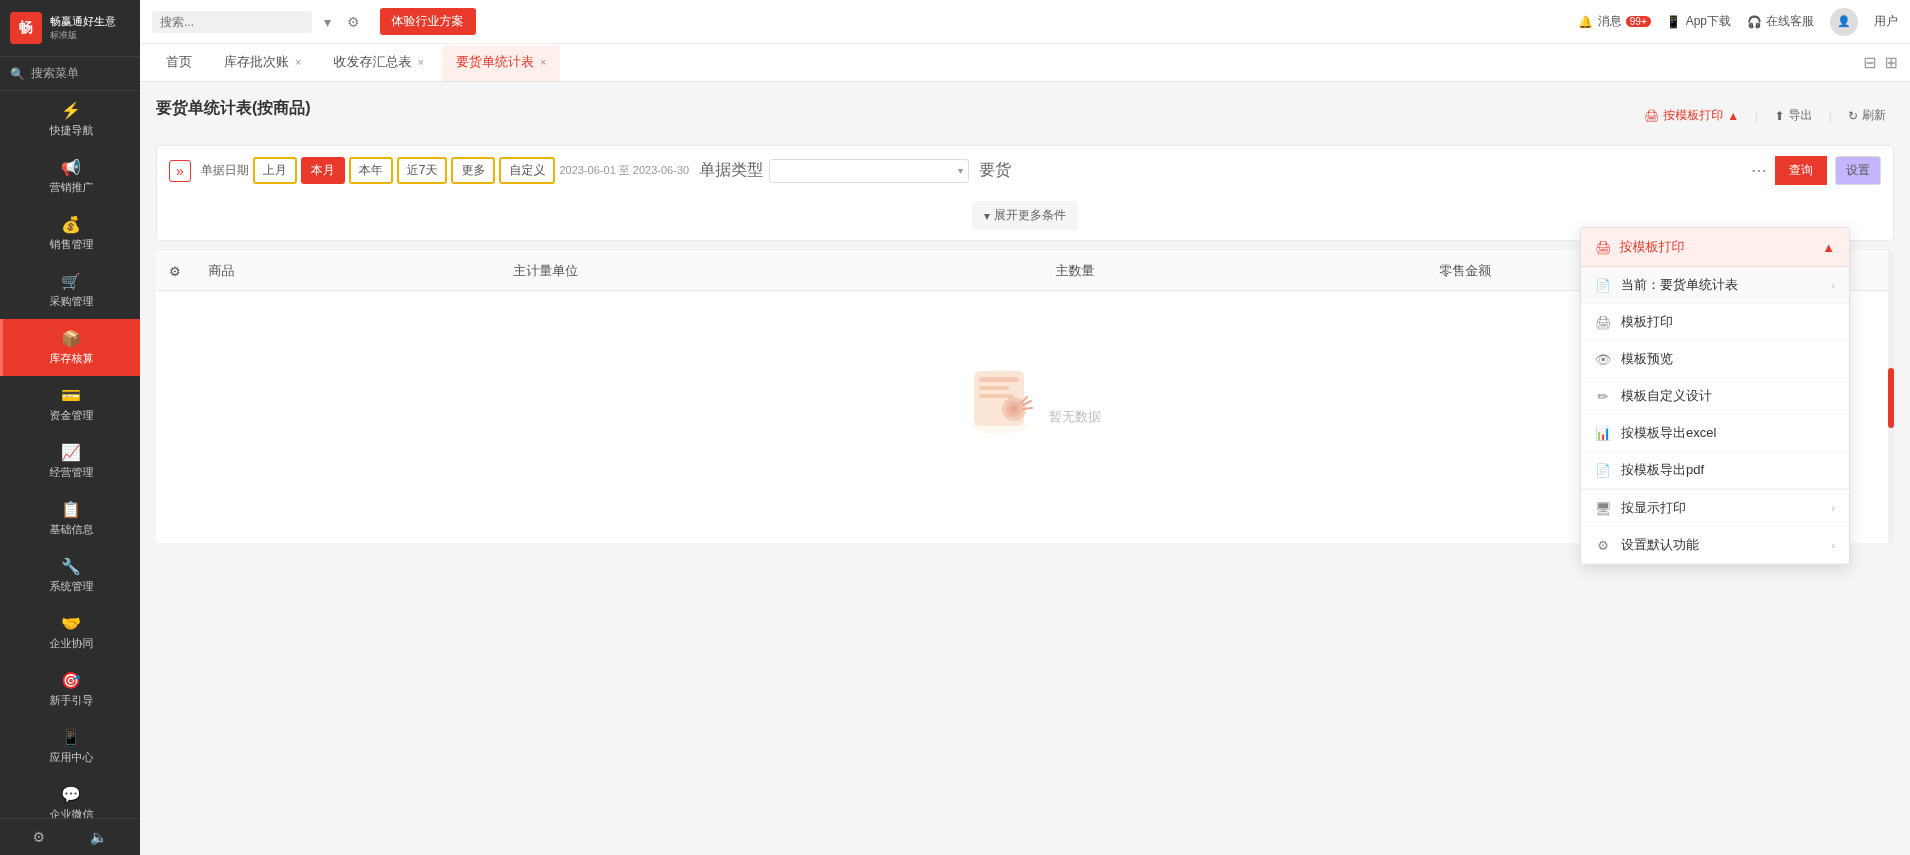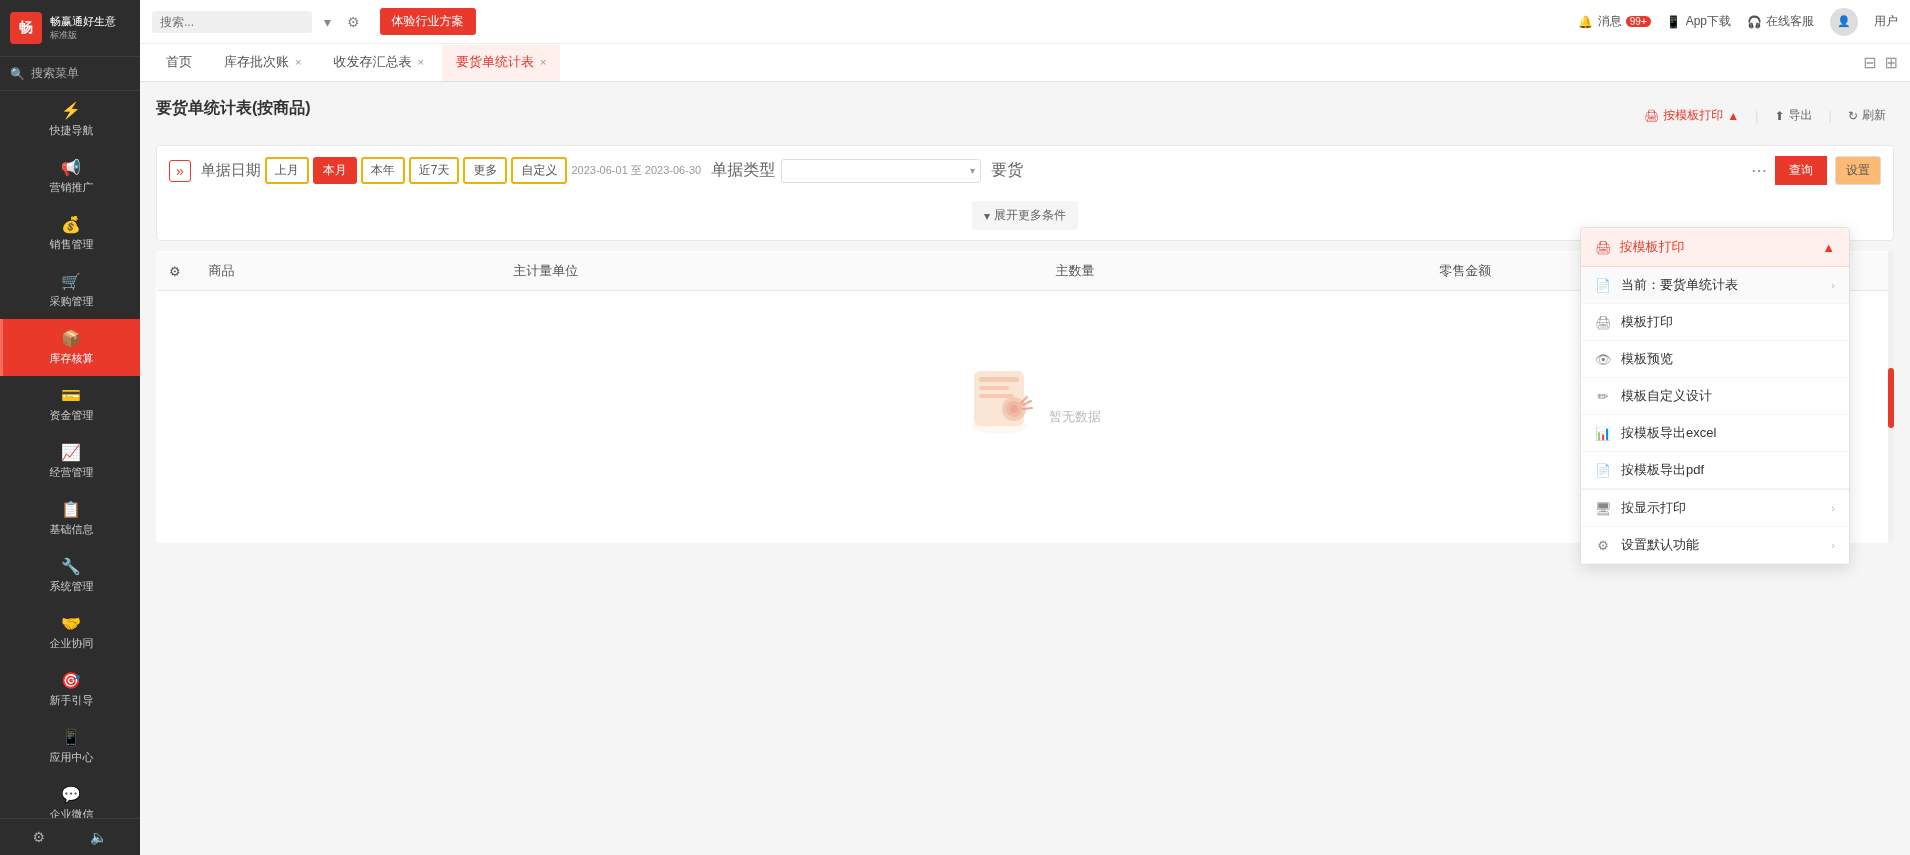--- a/index.html
+++ b/index.html
@@ -210,21 +210,21 @@
       cursor: pointer;
       font-size: 12px;
       padding: 6px 12px;
       background: #f5f5f5;
       border-radius: 3px;
       margin: 8px auto 0;
       width: fit-content;
     }
 
     .date-group { display: flex; align-items: center; gap: 4px; }
-    .date-label { color: #666; font-size: 15px; }
+    .date-label { color: #666; font-size: 12px; }
     .date-btn {
       padding: 3px 8px;
       border: 2px solid #eab308;
       border-radius: 3px;
       background: #fff;
       cursor: pointer;
       font-size: 12px;
       color: #555;
     }
     .date-btn.active { background: #e8392a; color: #fff; border-color: #e8392a; }
@@ -351,21 +351,21 @@
       font-size: 12px;
       color: #666;
       cursor: pointer;
       padding: 4px 8px;
       border-radius: 3px;
     }
     .action-btn.active { color: #e8392a; }
 
     
     .settings-btn {
-      background: #fdba74;
+      background: #c4b5fd;
       border: 1px solid #ddd;
       color: #555;
       border-radius: 3px;
       padding: 5px 10px;
       font-size: 12px;
       cursor: pointer;
     }
 
     .scrollbar-y {
       position: absolute;

